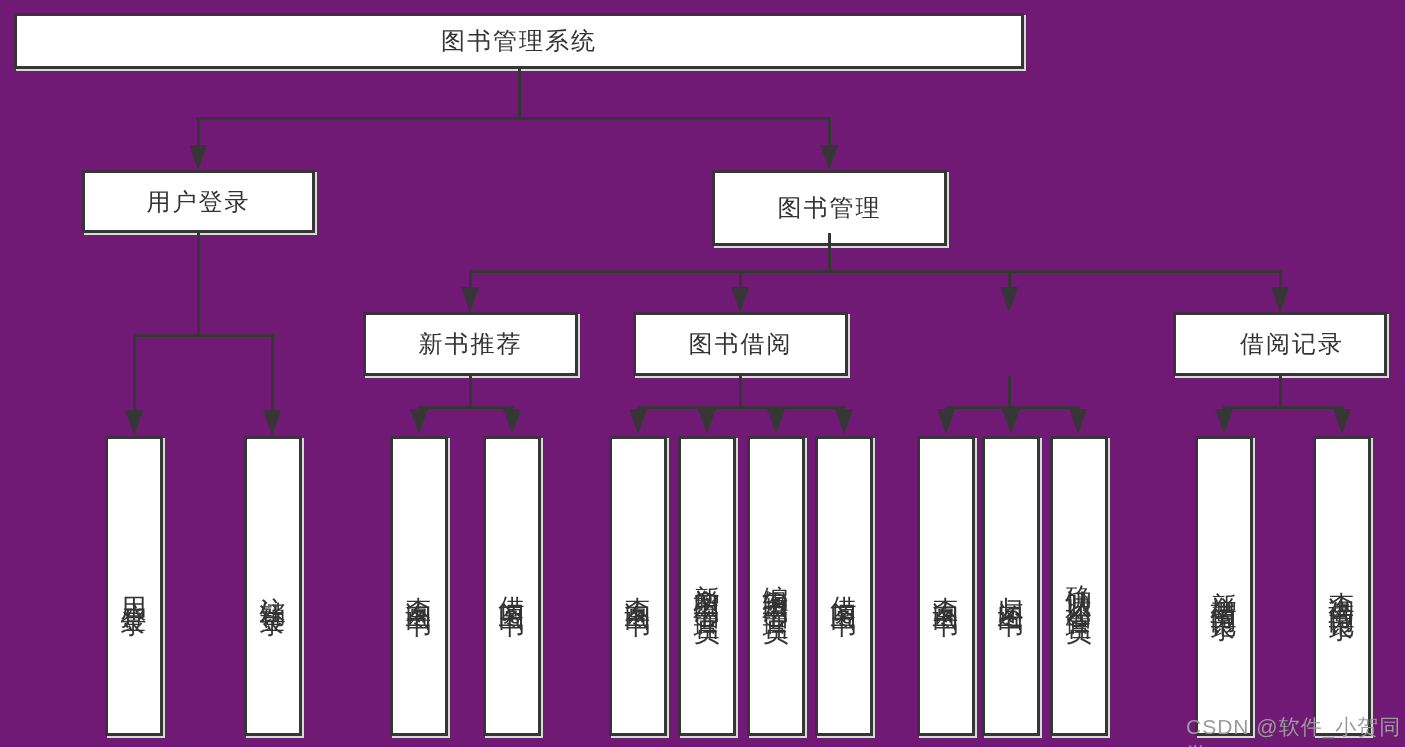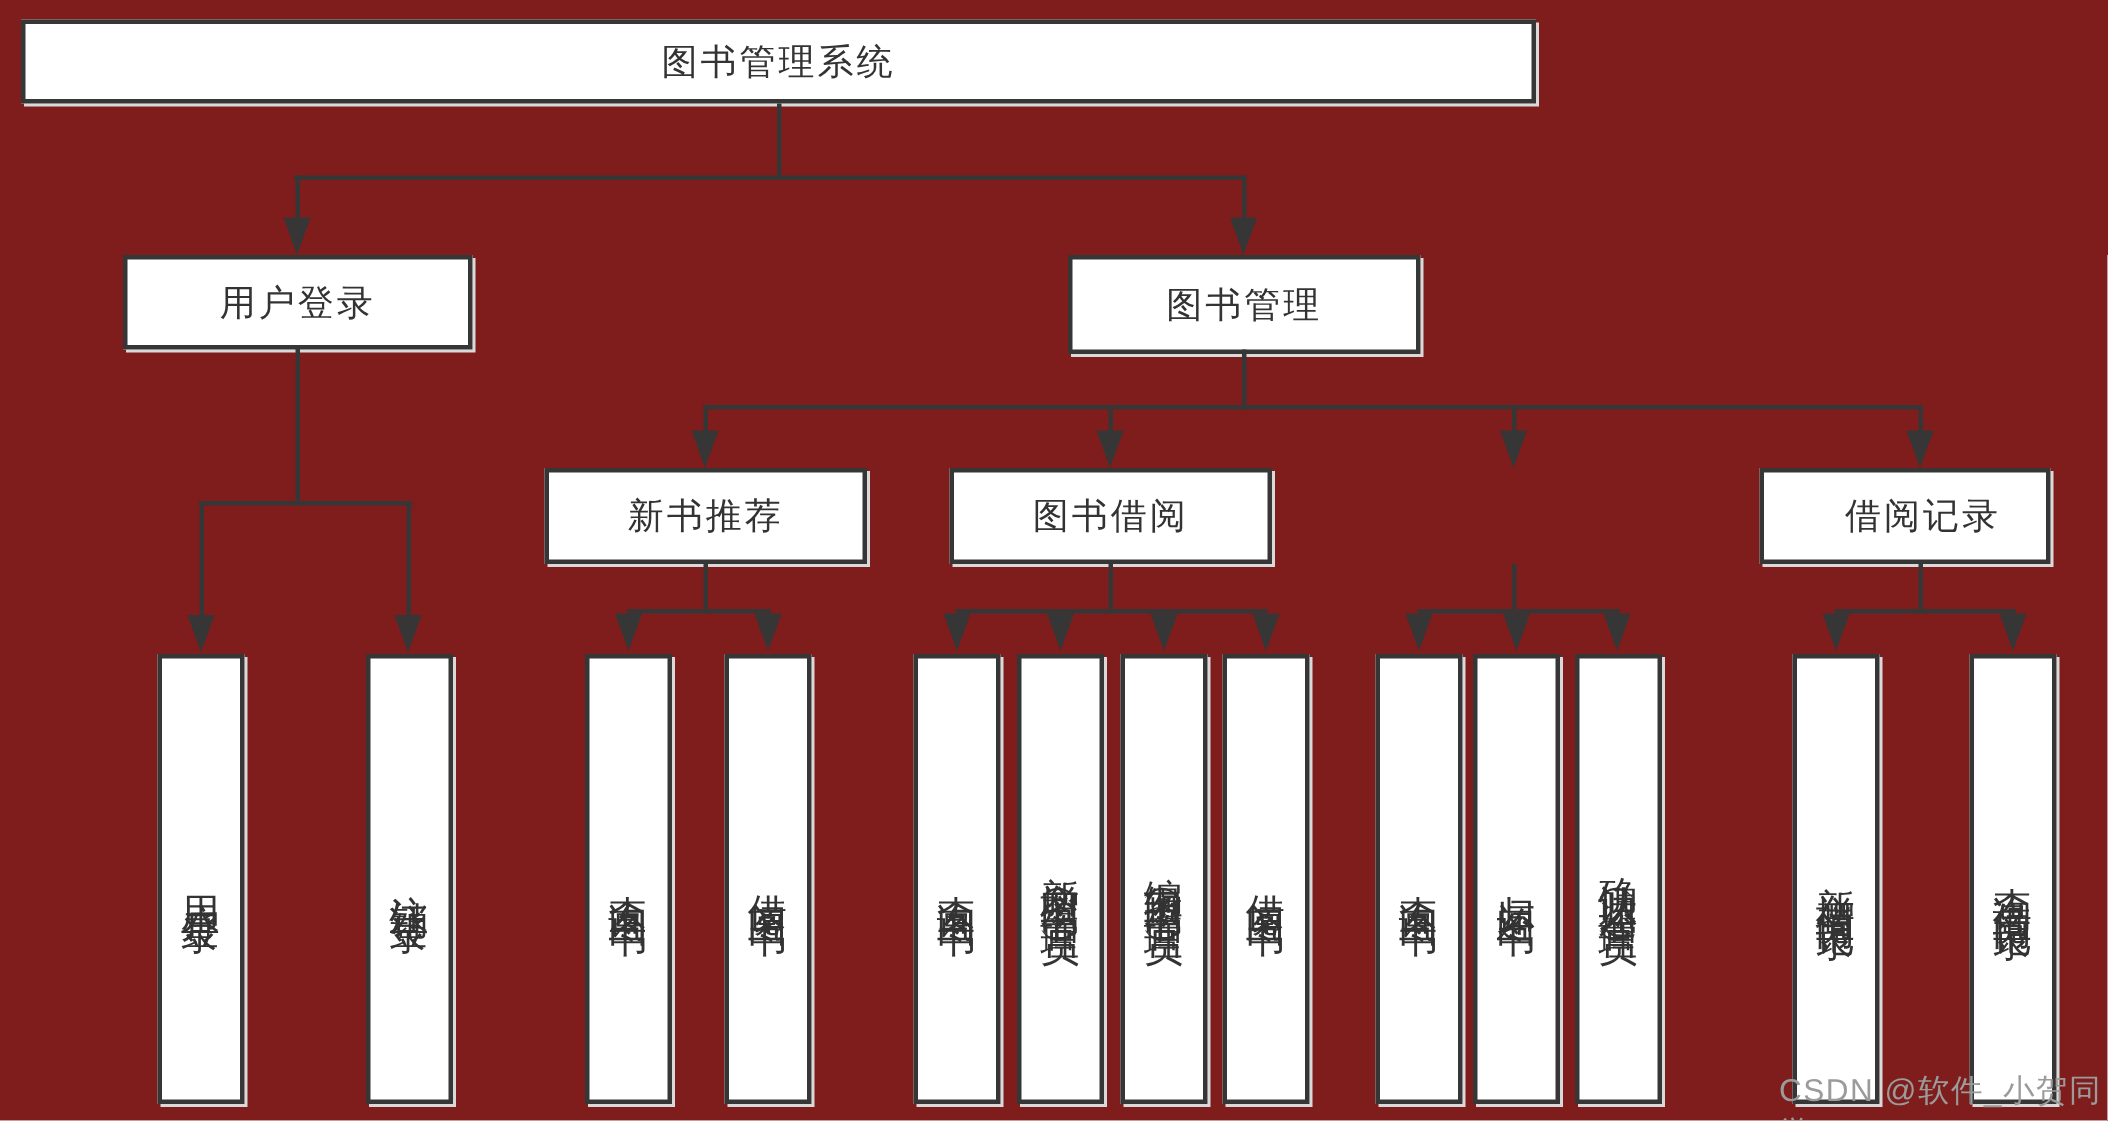--- a/index.html
+++ b/index.html
@@ -1,17 +1,17 @@
 <!DOCTYPE html>
 <html><head>
 <meta charset="utf-8">
 <style>
   html,body { margin:0; padding:0; background:#ffffff; }
   .canvas {
-    position:relative; width:1405px; height:747px; background:#7f1d1d;
+    position:relative; width:1405px; height:747px; background:#701a75;
     font-family:"Liberation Sans", sans-serif; color:#333333; overflow:hidden;
   }
   .box {
     position:absolute; background:#ffffff; border:3px solid #363636;
     box-sizing:border-box; display:flex; align-items:center; justify-content:center;
     font-size:24px; letter-spacing:2px; box-shadow:2px 2px 0 #d9d9d9;
   }
   .leaf {
     position:absolute; background:#ffffff; border:3px solid #363636;
     box-sizing:border-box; display:flex; align-items:center; justify-content:center;
@@ -45,21 +45,21 @@
   <div class="vline" style="left:518px; top:69px; height:49px;"></div>
   <div class="hline" style="left:196px; top:117px; width:635px;"></div>
   <div class="vline" style="left:197px; top:117px; height:30px;"></div>
   <div class="arrow" style="left:189px; top:145px;"></div>
   <div class="vline" style="left:828px; top:117px; height:30px;"></div>
   <div class="arrow" style="left:820px; top:145px;"></div>
 
   <div class="box" style="left:82px; top:170px; width:233px; height:63px;">
     <span>用户登录</span>
   </div>
-  <div class="box" style="left:712px; top:170px; width:235px; height:66px;">
+  <div class="box" style="left:712px; top:170px; width:235px; height:76px;">
     <span>图书管理</span>
   </div>
 
   <div class="vline" style="left:197px; top:232px; height:103px;"></div>
   <div class="hline" style="left:133px; top:334px; width:142px;"></div>
   <div class="vline" style="left:133px; top:334px; height:78px;"></div>
   <div class="arrow" style="left:125px; top:410px;"></div>
   <div class="vline" style="left:271px; top:334px; height:78px;"></div>
   <div class="arrow" style="left:263px; top:410px;"></div>
 
@@ -73,21 +73,21 @@
   <div class="arrow" style="left:1000px; top:287px;"></div>
   <div class="vline" style="left:1279px; top:270px; height:18px;"></div>
   <div class="arrow" style="left:1271px; top:287px;"></div>
 
   <div class="box" style="left:633px; top:312px; width:215px; height:64px;">
     <span>图书借阅</span>
   </div>
   <div class="box" style="left:363px; top:312px; width:215px; height:64px;">
     <span>新书推荐</span>
   </div>
-  <div class="box" style="left:1173px; top:312px; width:194px; height:64px;padding-left:24px;">
+  <div class="box" style="left:1173px; top:312px; width:214px; height:64px;padding-left:24px;">
     <span>借阅记录</span>
   </div>
 
   <div class="vline" style="left:469px; top:376px; height:32px;"></div>
   <div class="hline" style="left:418px; top:406px; width:96px;"></div>
   <div class="arrow" style="left:410px; top:409px;"></div>
   <div class="arrow" style="left:503px; top:409px;"></div>
 
   <div class="vline" style="left:739px; top:376px; height:32px;"></div>
   <div class="hline" style="left:637px; top:406px; width:208px;"></div>

